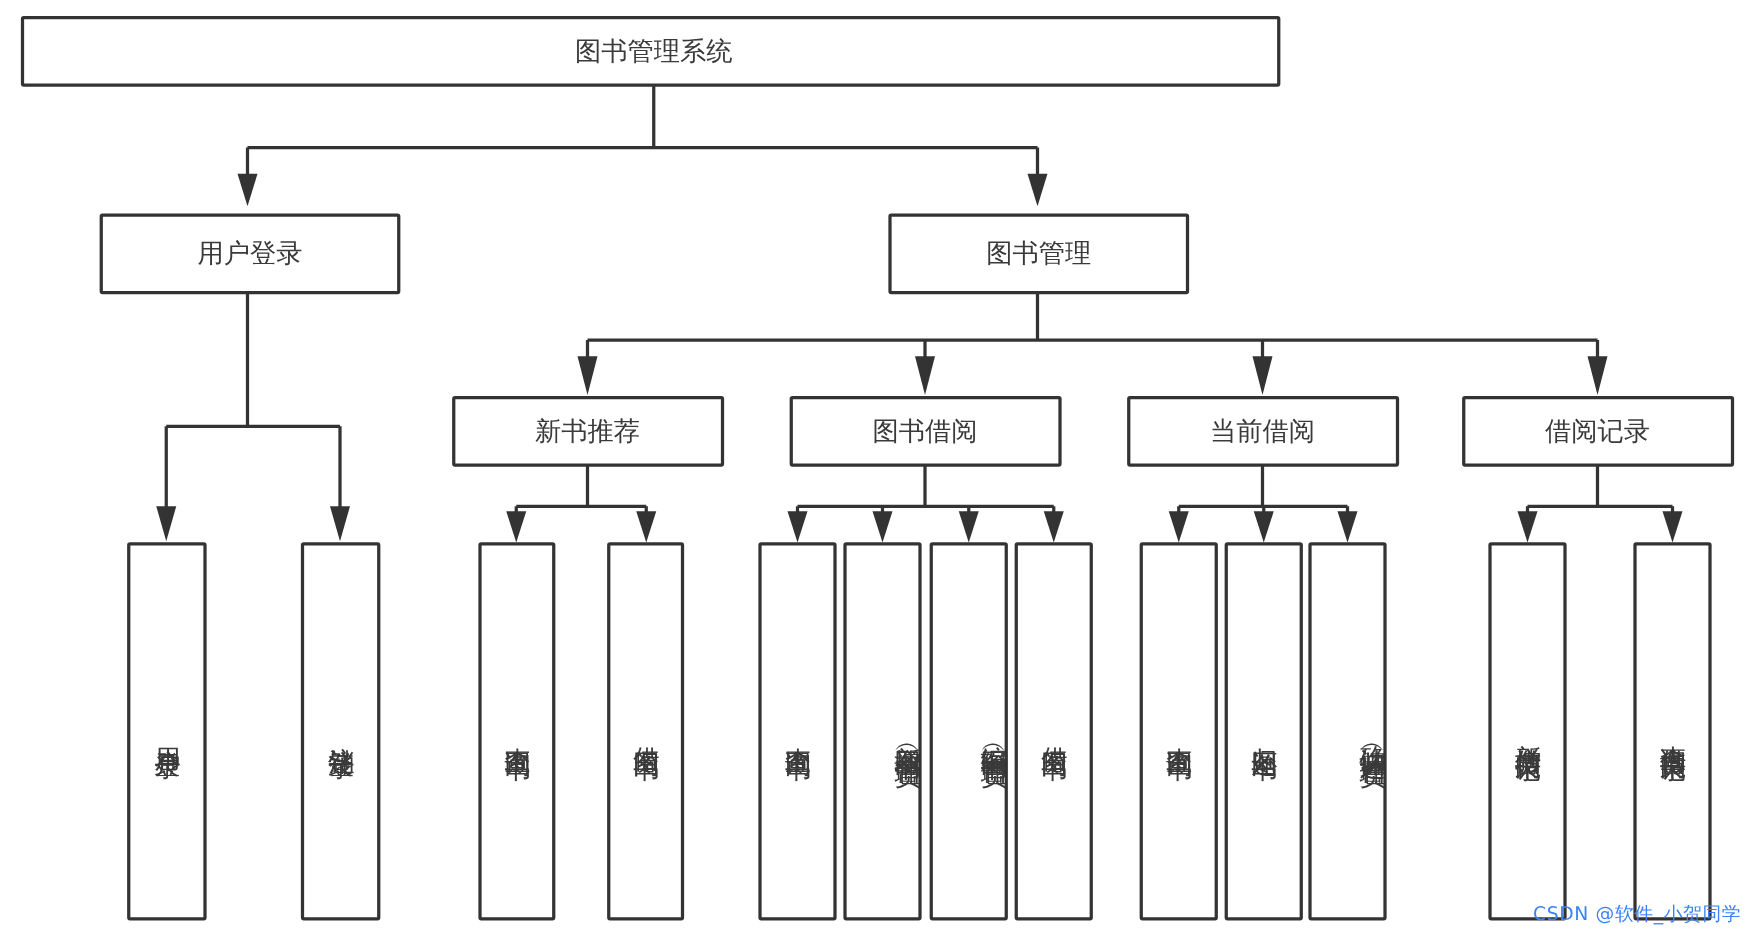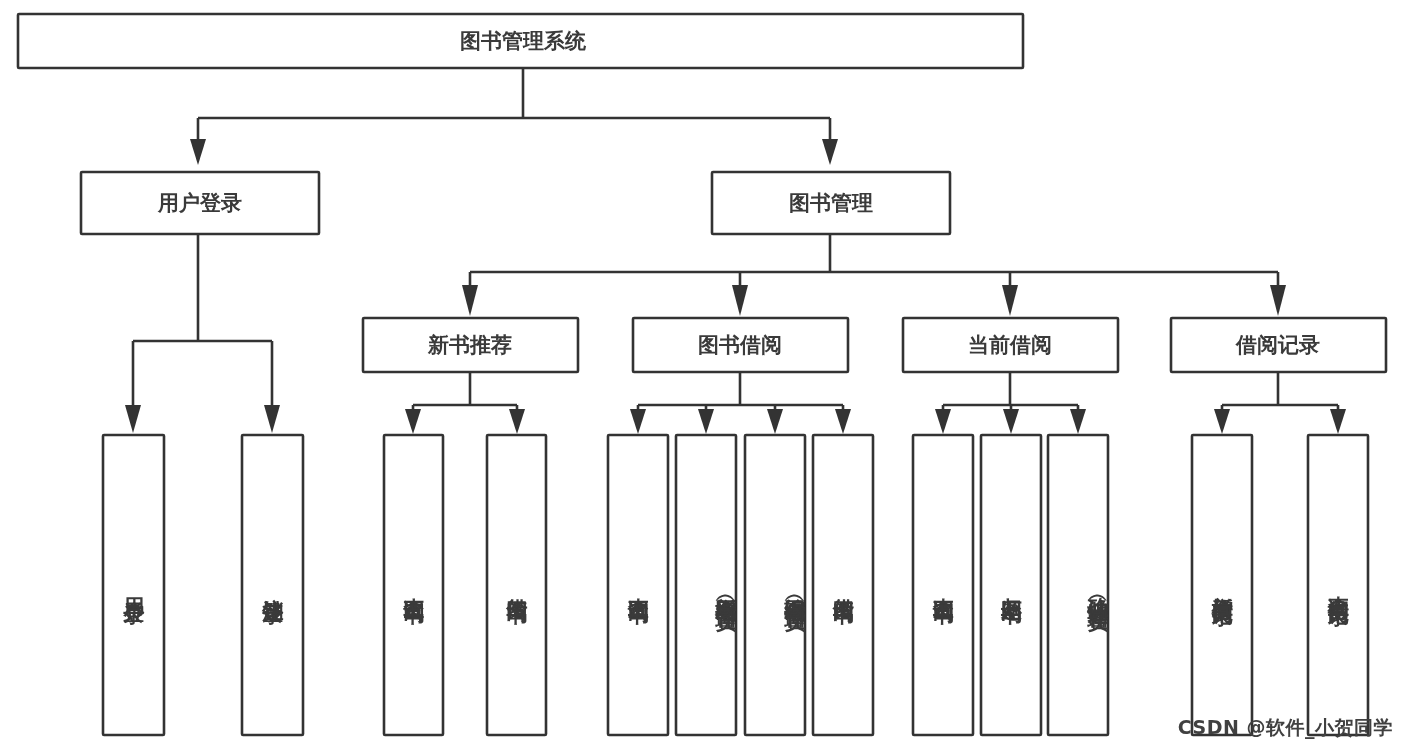--- a/index.html
+++ b/index.html
@@ -11,21 +11,20 @@
     width: 1405px;
     height: 747px;
     font-family: "DejaVu Sans", "Liberation Sans", sans-serif;
     overflow: hidden;
     position: relative;
   }
   #diagram-root {
     position: relative;
     width: 1405px;
     height: 747px;
-    font-weight: bold;
   }
   svg#tree-svg {
     position: absolute;
     top: 0;
     left: 0;
     width: 1405px;
     height: 747px;
     display: block;
   }
   .node-box {
@@ -62,22 +61,22 @@
     align-items: center;
     justify-content: center;
     white-space: nowrap;
     pointer-events: none;
   }
   #watermark {
     position: absolute;
     right: 12px;
     bottom: 6px;
     font-family: "DejaVu Sans", "Liberation Sans", sans-serif;
-    font-size: 19px;
-    color: #404040;
+    font-size: 15px;
+    color: #3b82f6;
     letter-spacing: 0.5px;
     user-select: none;
   }
 </style>
 </head>
 <body>
 
 <div id="diagram-root">
 
   <svg id="tree-svg" viewBox="0 0 1405 747" xmlns="http://www.w3.org/2000/svg">

